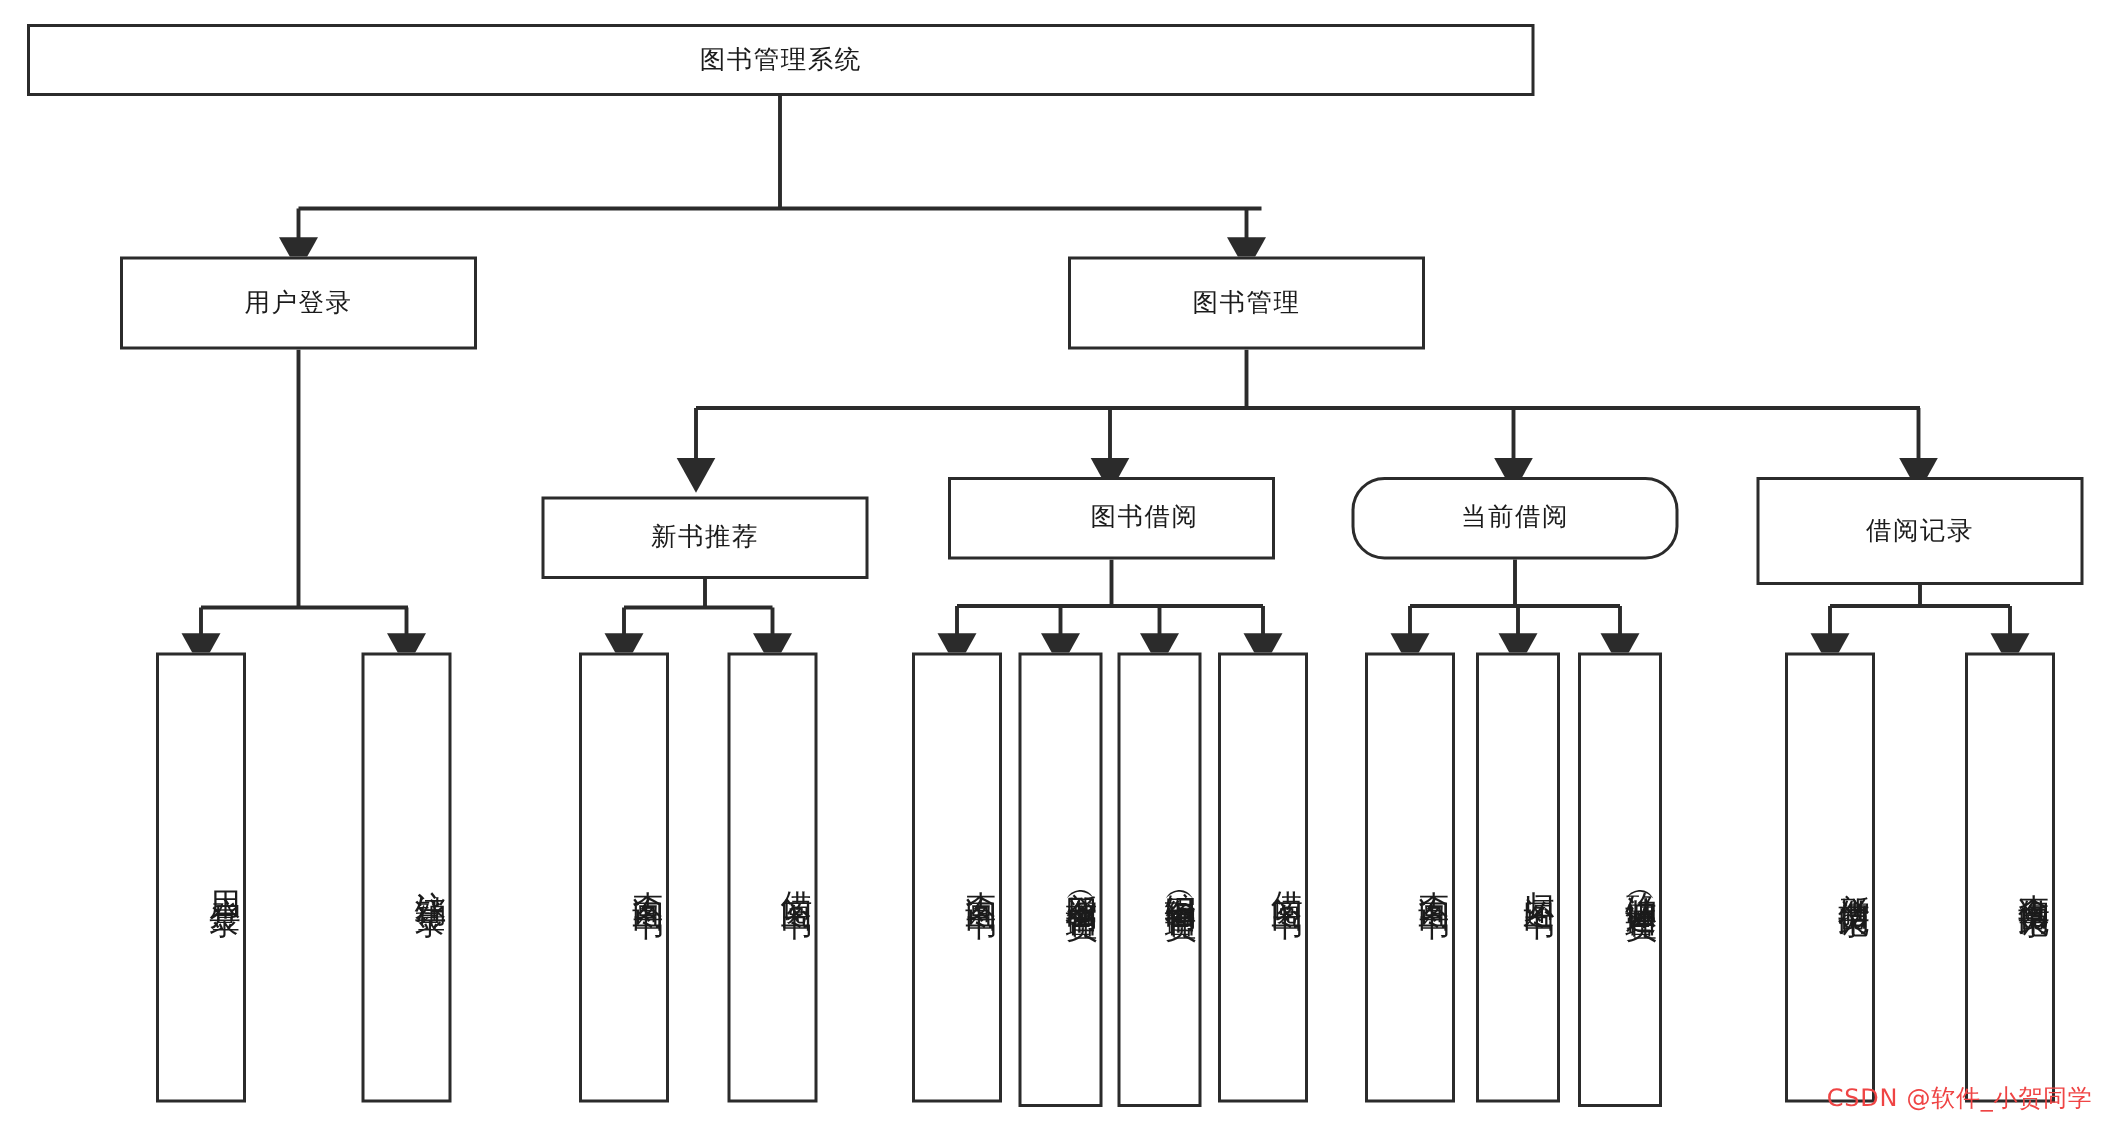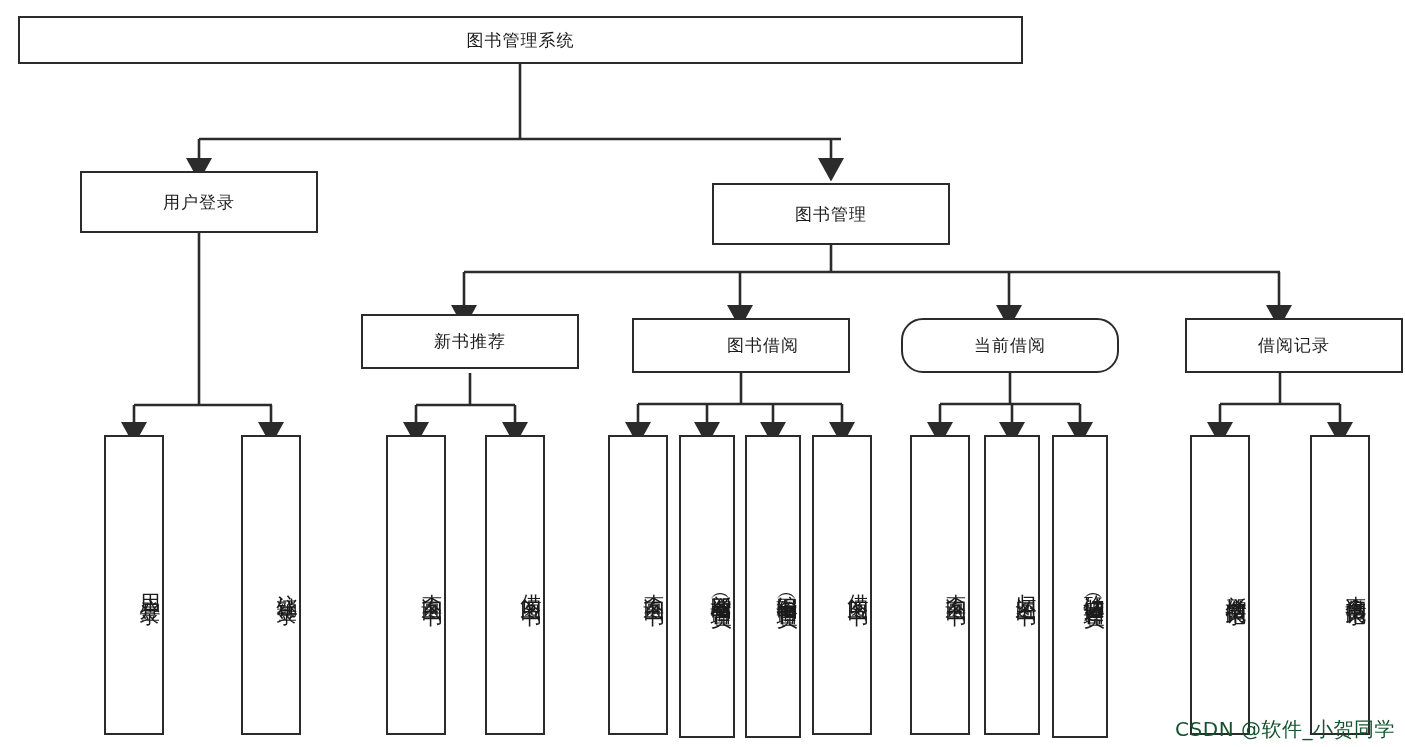--- a/index.html
+++ b/index.html
@@ -52,22 +52,22 @@
     white-space:pre-wrap;
   }
   .node.vert .lbl{
     writing-mode:vertical-rl;
     text-orientation:upright;
   }
   #watermark{
     position:absolute;
     right:10px;
     bottom:4px;
-    font-size:20px;
-    color:#14532d;
+    font-size:16px;
+    color:#ef4444;
     letter-spacing:0.5px;
     white-space:nowrap;
     user-select:none;
   }
 </style>
 </head>
 <body>
 
 <div id="canvas">
 
@@ -120,37 +120,37 @@
   </svg>
 
   <div class="node horiz" style="left:18px;top:16px;width:1005px;height:48px;">
     <span class="lbl">图书管理系统</span>
   </div>
 
   <div class="node horiz" style="left:80px;top:171px;width:238px;height:62px;">
     <span class="lbl">用户登录</span>
   </div>
 
-  <div class="node horiz" style="left:712px;top:171px;width:238px;height:62px;margin-top:12px;">
+  <div class="node horiz" style="left:712px;top:171px;width:238px;height:62px;">
     <span class="lbl">图书管理</span>
   </div>
 
-  <div class="node horiz" style="left:361px;top:314px;width:218px;height:55px;">
+  <div class="node horiz" style="left:361px;top:331px;width:218px;height:55px;">
     <span class="lbl">新书推荐</span>
   </div>
 
   <div class="node horiz" style="left:632px;top:318px;width:218px;height:55px;padding-left:44px;">
     <span class="lbl">图书借阅</span>
   </div>
 
   <div class="node horiz" style="left:901px;top:318px;width:218px;height:55px;border-radius:22px;">
     <span class="lbl">当前借阅</span>
   </div>
 
-  <div class="node horiz" style="left:1171px;top:318px;width:218px;height:55px;margin-left:14px;">
+  <div class="node horiz" style="left:1171px;top:318px;width:218px;height:72px;">
     <span class="lbl">借阅记录</span>
   </div>
 
   <div class="node vert" style="left:104px;top:435px;width:60px;height:300px;">
     <span class="lbl">用户登录</span>
   </div>
 
   <div class="node vert" style="left:241px;top:435px;width:60px;height:300px;">
     <span class="lbl">注销登录</span>
   </div>

